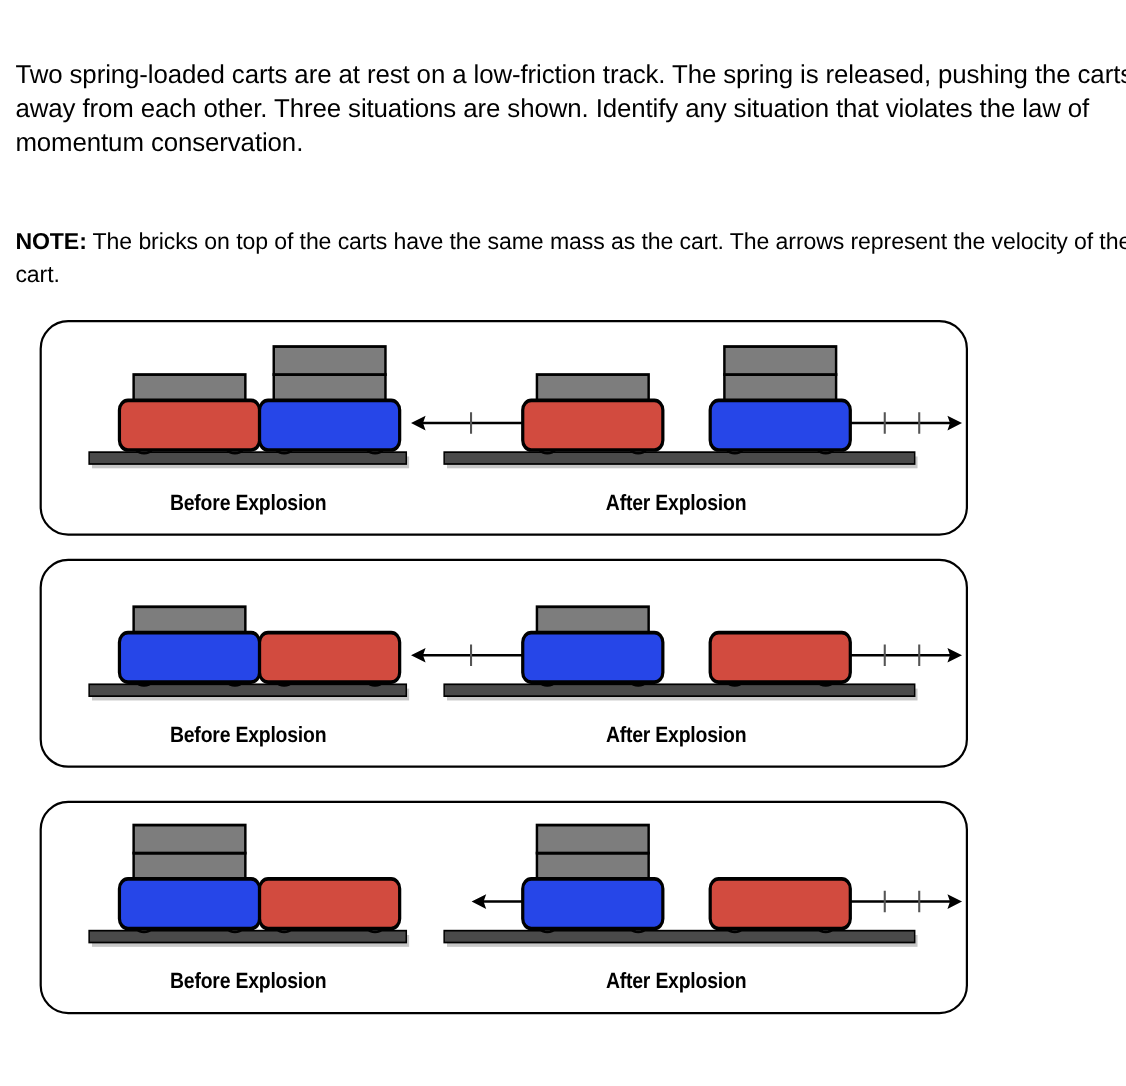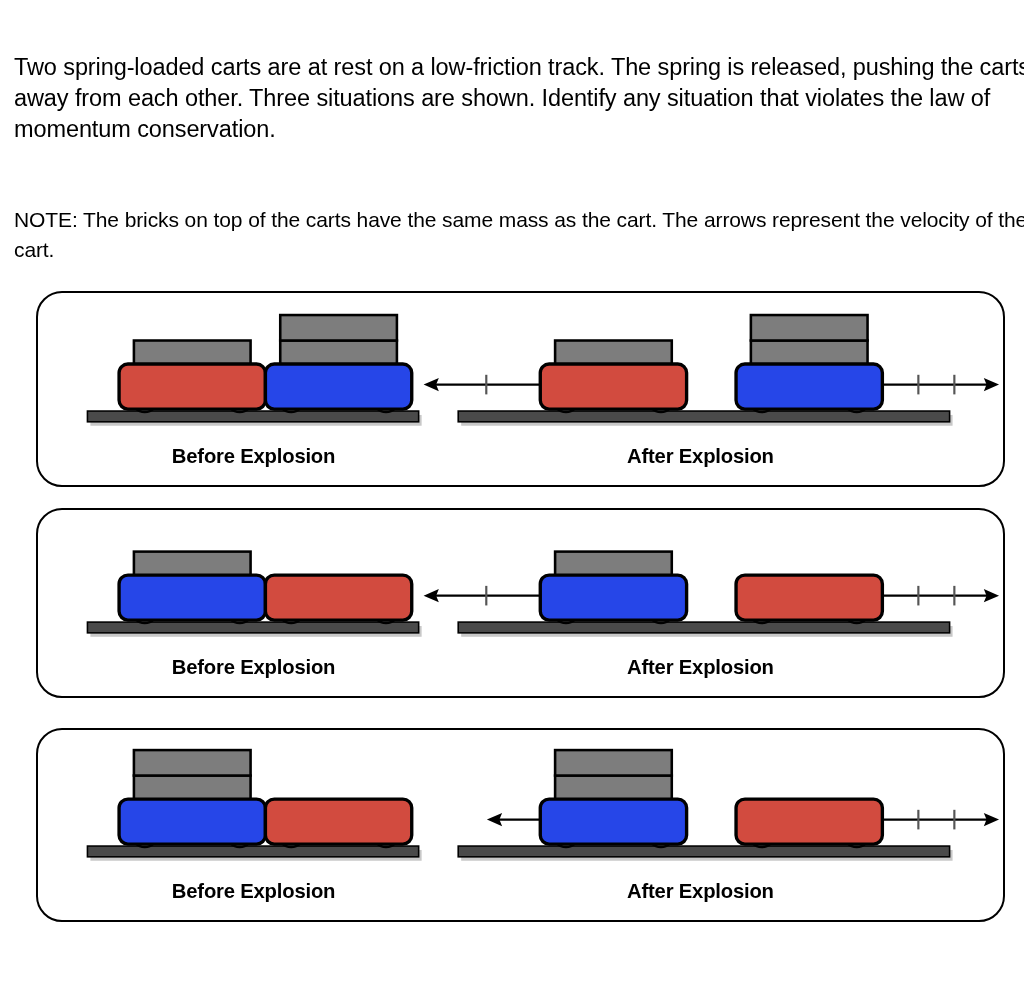--- a/index.html
+++ b/index.html
@@ -33,28 +33,28 @@
   #note-block {
     position: absolute;
     left: 14px;
     top: 205px;
     width: 1040px;
     font-size: 21px;
     line-height: 30px;
     letter-spacing: -0.1px;
   }
   #note-block .note-label {
-    font-weight: normal;
+    font-weight: bold;
   }
 
   
   .panel {
     position: absolute;
     left: 36px;
-    width: 969px;
+    width: 844px;
     border: 2.5px solid #000000;
     border-radius: 26px;
     background: #ffffff;
   }
   #panel-1 { top: 291px; height: 196px; }
   #panel-2 { top: 508px; height: 190px; }
   #panel-3 { top: 728px; height: 194px; }
 
   .panel-svg {
     display: block;

